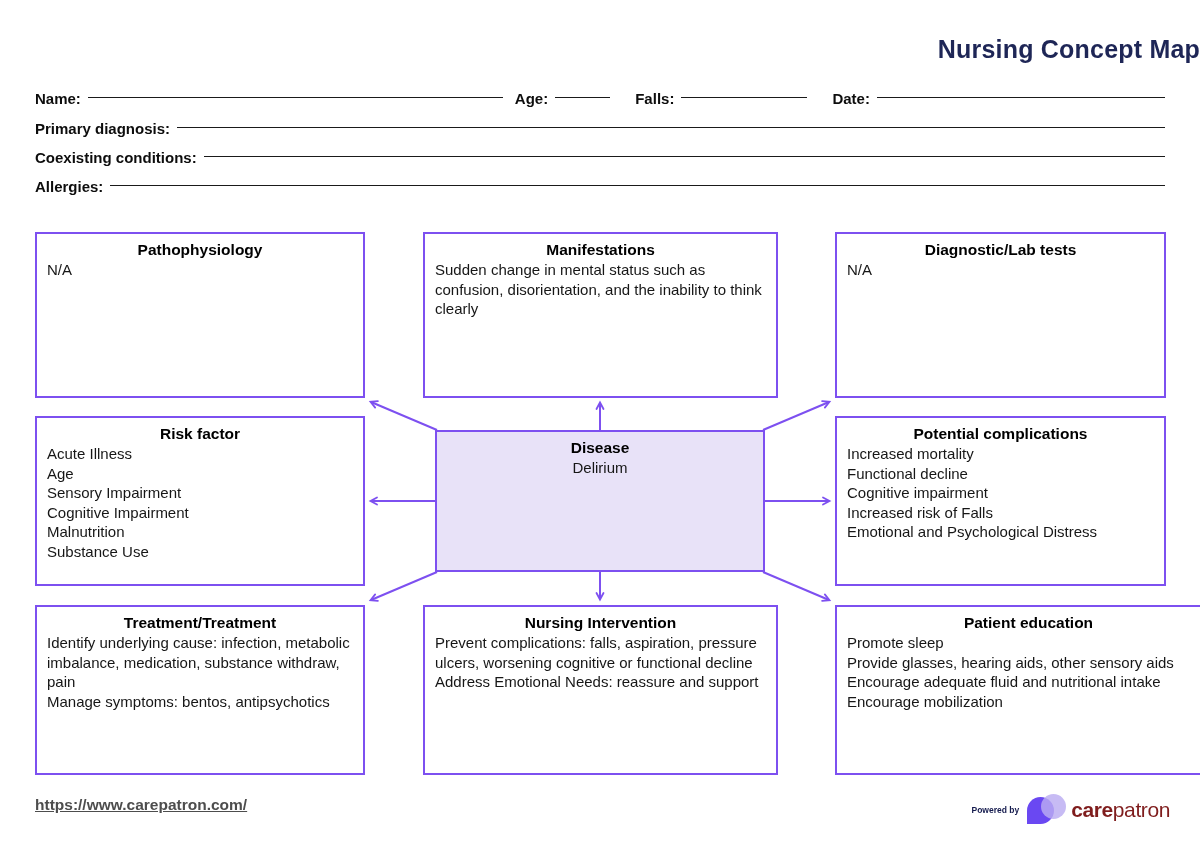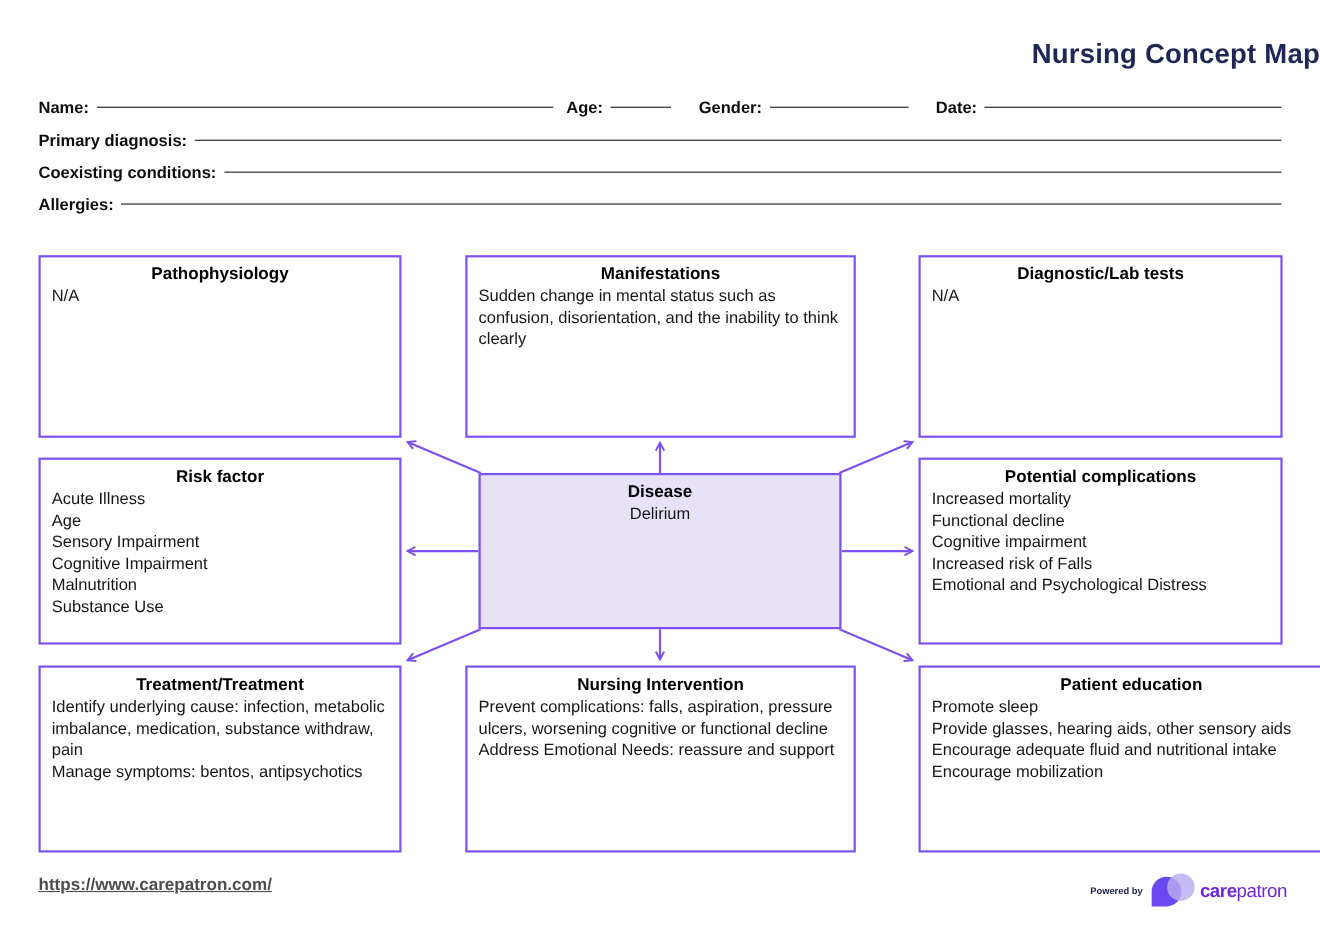--- a/index.html
+++ b/index.html
@@ -56,35 +56,35 @@
   .pb-text { font-size:8.5px; font-weight:800; color:#151b4e; margin-right:8px; }
   .logo-mark { position:relative; width:42px; height:32px; flex:0 0 auto; }
   .logo-blob {
     position:absolute; left:0; top:3px; width:27px; height:27px;
     background:#6a48f2; border-radius:50% 50% 50% 0;
   }
   .logo-circle {
     position:absolute; left:14px; top:0; width:25px; height:25px;
     border-radius:50%; background:rgba(187,172,241,0.82);
   }
-  .wordmark { font-size:17px; color:#6d28d9; letter-spacing:-0.4px; margin-left:2px; }
+  .wordmark { font-size:21px; color:#7f1d1d; letter-spacing:-0.4px; margin-left:2px; }
   .wordmark .w1 { font-weight:800; }
   .wordmark .w2 { font-weight:500; }
 </style>
 </head>
 <body>
 
 <div class="page-title">Nursing Concept Map</div>
 
 <div class="form-row" style="top:87px">
   <span class="lbl">Name:</span>
   <span class="fline" style="width:415px"></span>
   <span class="lbl" style="margin-left:12px">Age:</span>
   <span class="fline" style="width:55px"></span>
-  <span class="lbl" style="margin-left:25px">Gender:</span>
+  <span class="lbl" style="margin-left:25px">Falls:</span>
   <span class="fline" style="width:126px"></span>
   <span class="lbl" style="margin-left:25px">Date:</span>
   <span class="fline grow"></span>
 </div>
 
 <div class="form-row" style="top:117px">
   <span class="lbl">Primary diagnosis:</span>
   <span class="fline grow"></span>
 </div>
 

